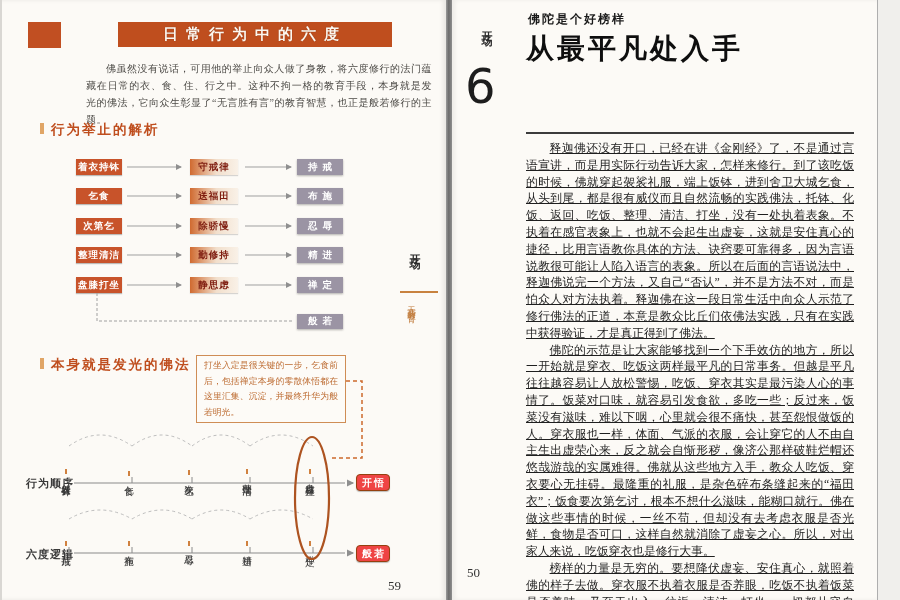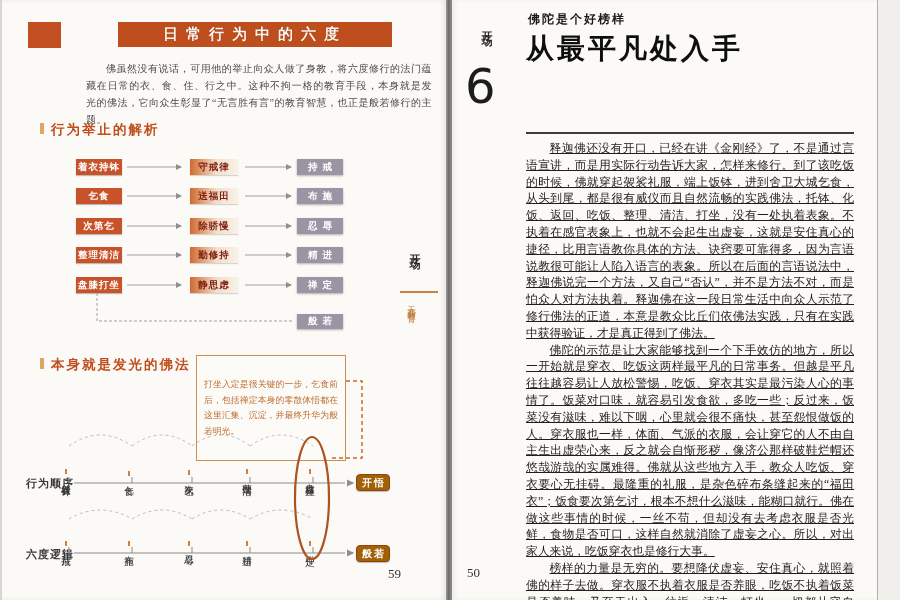--- a/index.html
+++ b/index.html
@@ -43,49 +43,49 @@
         box-shadow:0 1px 1px rgba(0,0,0,.25); }
   .c2 { left:190px; width:48px; color:#7e1d10; letter-spacing:1px;
         background:linear-gradient(to right,#d06a30,#f2dfcc 55%,#f9f1e7);
         box-shadow:0 1px 1px rgba(0,0,0,.15); }
   .c3 { left:297px; width:46px; background:#9b94a4; color:#fff; letter-spacing:5px;
         text-indent:5px; box-shadow:0 1px 2px rgba(0,0,0,.3); }
   .r0{top:159px}.r1{top:188px}.r2{top:218px}.r3{top:247px}.r4{top:277px}
   #prajna-box { top:314px; height:15px; }
 
   #note-box { left:196px; top:355px; width:150px; border:1px solid #cf8d55;
-        background:#fdfbf7; padding:21px 7px; color:#bd6b31; font-size:8.8px;
+        background:#fdfbf7; padding:2px 7px; color:#bd6b31; font-size:8.8px;
         line-height:15.5px; text-align:justify; font-family:"Liberation Serif", serif; }
 
   .vtext { writing-mode:vertical-rl; text-orientation:upright; }
   .tl-label { font-size:11px; font-weight:bold; color:#3a3a3a; letter-spacing:1px;
         font-family:"Liberation Serif", serif; }
   #tl1-label { left:26px; top:476px; }
   #tl2-label { left:26px; top:547px; }
   .titem { position:absolute; display:flex; flex-direction:column; align-items:center; }
   .titem::before { content:""; width:2px; height:5px; background:#d0813f; margin-bottom:2px; }
   .titem .vtext { font-size:9.5px; line-height:10px; color:#333; letter-spacing:1px;
         font-family:"Liberation Serif", serif; }
   .t1 { bottom:120px; } .t2 { bottom:50px; }
   .ix0{left:61px}.ix1{left:124px}.ix2{left:184px}.ix3{left:242px}.ix4{left:305px}
 
-  .badge { width:34px; height:17px; background:#a16207; border:1px solid #94400f;
+  .badge { width:34px; height:17px; background:#ef4444; border:1px solid #94400f;
         border-radius:4px; color:#fff; font-size:10px; font-weight:bold;
         letter-spacing:2px; text-indent:2px; display:flex; align-items:center;
         justify-content:center; box-shadow:0 1px 1px rgba(0,0,0,.25); }
   #badge-1 { left:356px; top:474px; }
   #badge-2 { left:356px; top:545px; }
 
   #left-sidebar-part { left:407px; top:246px; font-size:11px; font-weight:bold;
         color:#2b2b2b; letter-spacing:3px; }
   #left-sidebar-divider { left:400px; top:291px; width:38px; height:2px; background:#c8823f; }
   #left-sidebar-caption { left:406px; top:299px; font-size:8.5px; color:#c07a3a;
         letter-spacing:2px; font-family:"Liberation Serif", serif; }
   .pagenum { font-size:13px; color:#333; font-family:"Liberation Serif", serif; }
-  #pagenum-left  { left:388px; top:566px; }
+  #pagenum-left  { left:388px; top:578px; }
   #pagenum-right { left:15px;  top:565px; }
 
   
   #right-sidebar-part { left:27px; top:23px; font-size:11px; font-weight:bold;
         color:#2b2b2b; letter-spacing:3px; }
   #chapter-number { left:13px; top:60px; font-size:48px; font-weight:400;
         color:#1d1d1d; font-family:"DejaVu Sans", sans-serif; line-height:52px; }
   #chapter-kicker { left:76px; top:11px; font-size:12px; font-weight:bold;
         color:#1a1a1a; letter-spacing:2px; font-family:"Liberation Serif", serif; }
   #chapter-title { left:74px; top:30px; font-size:28px; font-weight:900;

